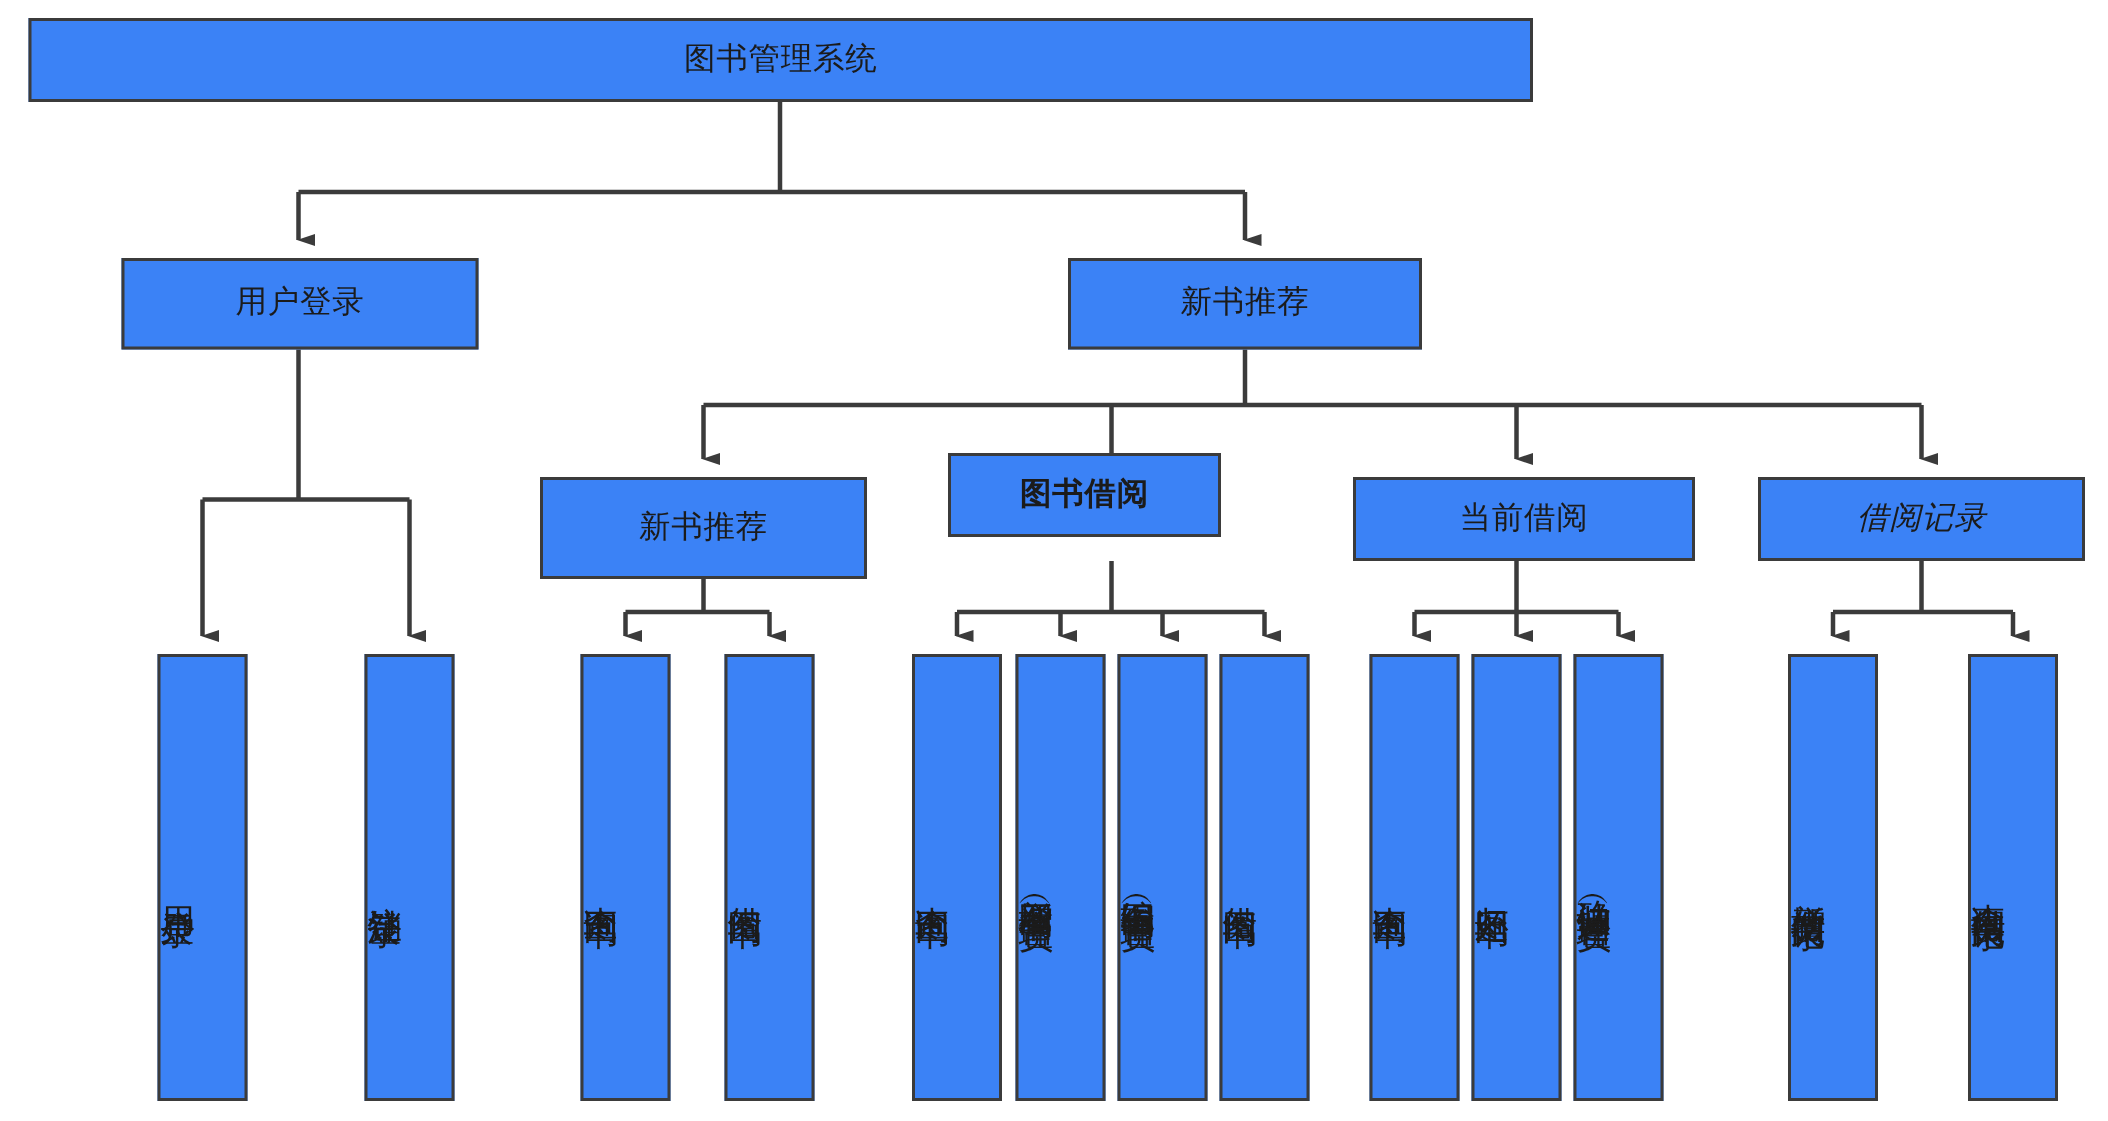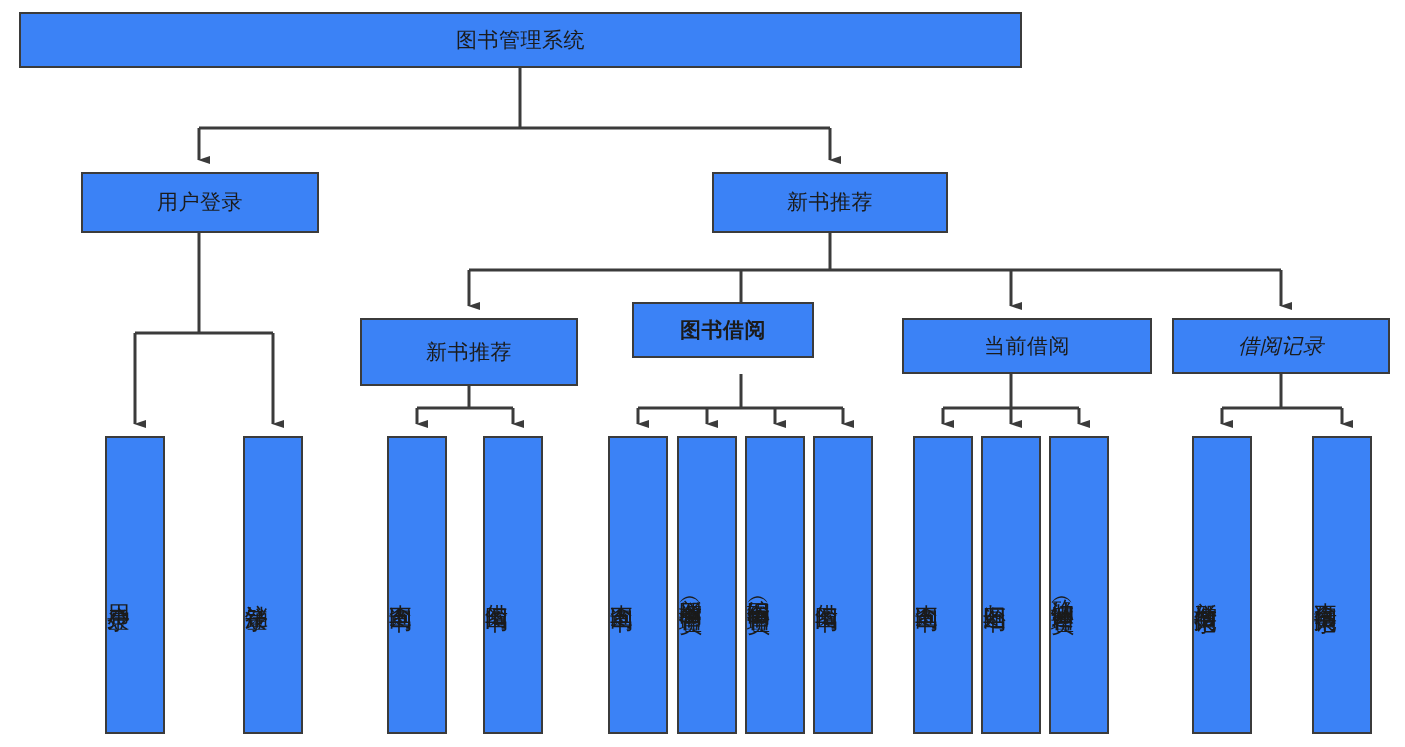--- a/index.html
+++ b/index.html
@@ -127,21 +127,21 @@
       </div>
       <div class="node-box node-horizontal" style="left: 712px; top: 172px; width: 236px; height: 61px;">
         <span class="node-label">新书推荐</span>
       </div>
       <div class="node-box node-horizontal" style="left: 360px; top: 318px; width: 218px; height: 68px;">
         <span class="node-label">新书推荐</span>
       </div>
       <div class="node-box node-horizontal" style="left: 632px; top: 302px; width: 182px; height: 56px; font-weight: bold;">
         <span class="node-label">图书借阅</span>
       </div>
-      <div class="node-box node-horizontal" style="left: 902px; top: 318px; width: 250px; height: 56px;">
+      <div class="node-box node-horizontal" style="left: 902px; top: 318px; width: 228px; height: 56px;">
         <span class="node-label">当前借阅</span>
       </div>
       <div class="node-box node-horizontal" style="left: 1172px; top: 318px; width: 218px; height: 56px; font-style: italic;">
         <span class="node-label">借阅记录</span>
       </div>
       <div class="node-box node-vertical" style="left: 105px; top: 436px; width: 60px; height: 298px;">
         <span class="node-label">用户登录</span>
       </div>
       <div class="node-box node-vertical" style="left: 243px; top: 436px; width: 60px; height: 298px;">
         <span class="node-label">注销登录</span>

